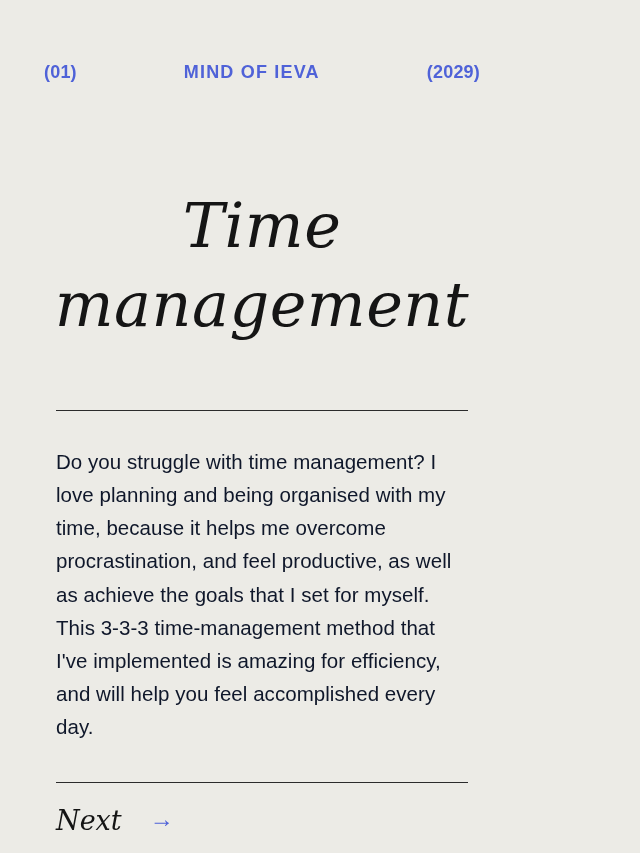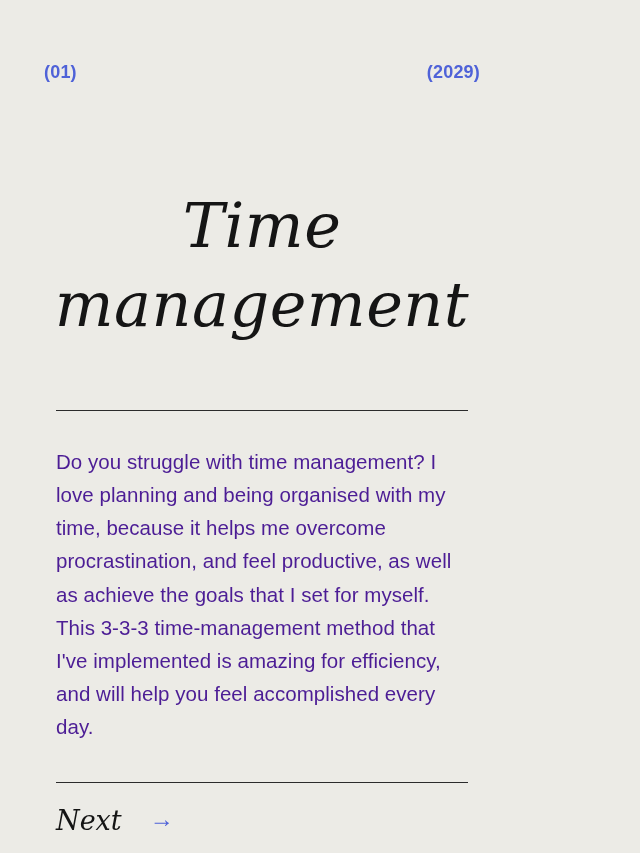--- a/index.html
+++ b/index.html
@@ -64,21 +64,21 @@
     border-top: 1.6px solid #2b2b2b;
     margin: 0 56px;
   }
   .rule-top { margin-top: 58px; }
 
   
   .body-copy {
     margin: 34px 56px 0 56px;
     font-size: 20.5px;
     line-height: 1.62;
-    color: #4c1d95;
+    color: #0f172a;
     letter-spacing: 0.05px;
   }
 
   .rule-bottom { margin-top: 38px; }
 
   
   .next {
     margin: 22px 56px 0 56px;
     display: inline-flex;
     align-items: center;
@@ -99,20 +99,21 @@
     transform: translateY(-1px);
   }
 </style>
 </head>
 <body>
 
 <div class="card">
 
   <div class="header">
     <span class="page-number">(01)</span>
+    <span class="brand">MIND OF IEVA</span>
     <span class="year">(2029)</span>
   </div>
 
   <div class="title-wrap">
     <h1 class="title">Time management</h1>
   </div>
 
   <div class="rule rule-top"></div>
 
   <p class="body-copy">Do you struggle with time management? I love planning and being organised with my time, because it helps me overcome procrastination, and feel productive, as well as achieve the goals that I set for myself. This 3-3-3 time-management method that I've implemented is amazing for efficiency, and will help you feel accomplished every day.</p>

